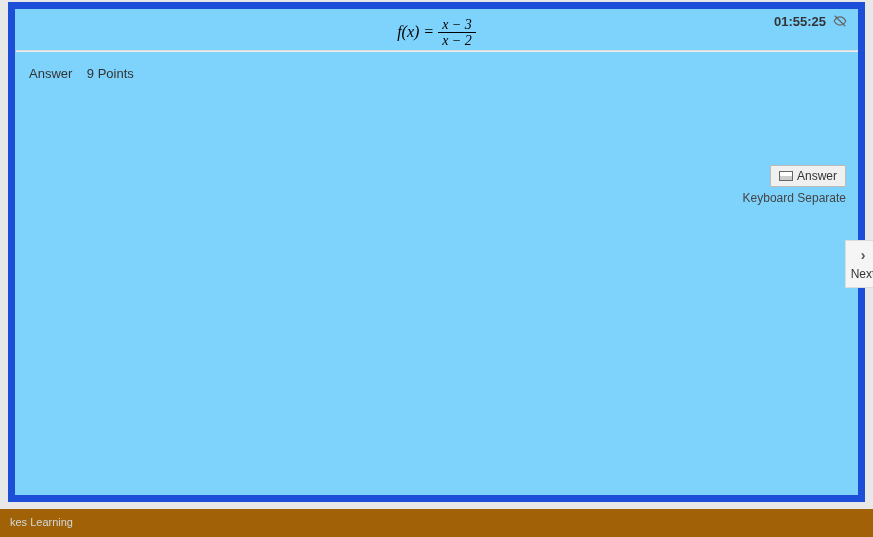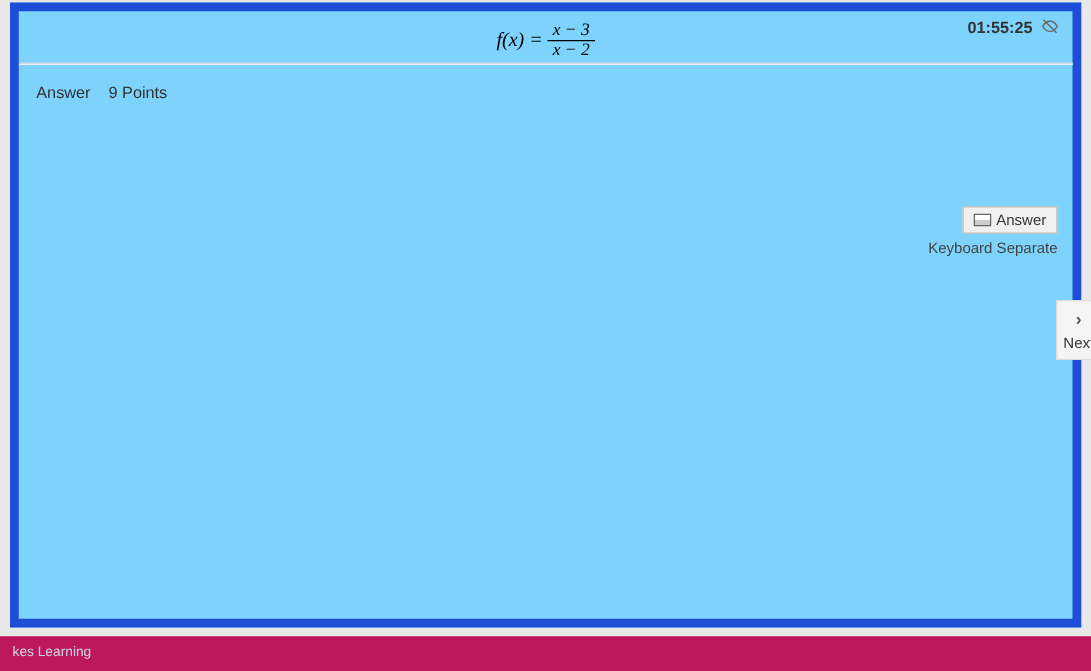--- a/index.html
+++ b/index.html
@@ -163,21 +163,21 @@
       color: #555;
       display: block;
       margin-bottom: 4px;
     }
     .footer {
       position: absolute;
       bottom: 0;
       left: 0;
       right: 0;
       height: 28px;
-      background: #be185d;
+      background: #a16207;
       color: #d0d8e0;
       font-size: 11px;
       padding: 7px 10px;
     }
   </style>
 </head>
 <body>
 
 <div class="content-area">
 

